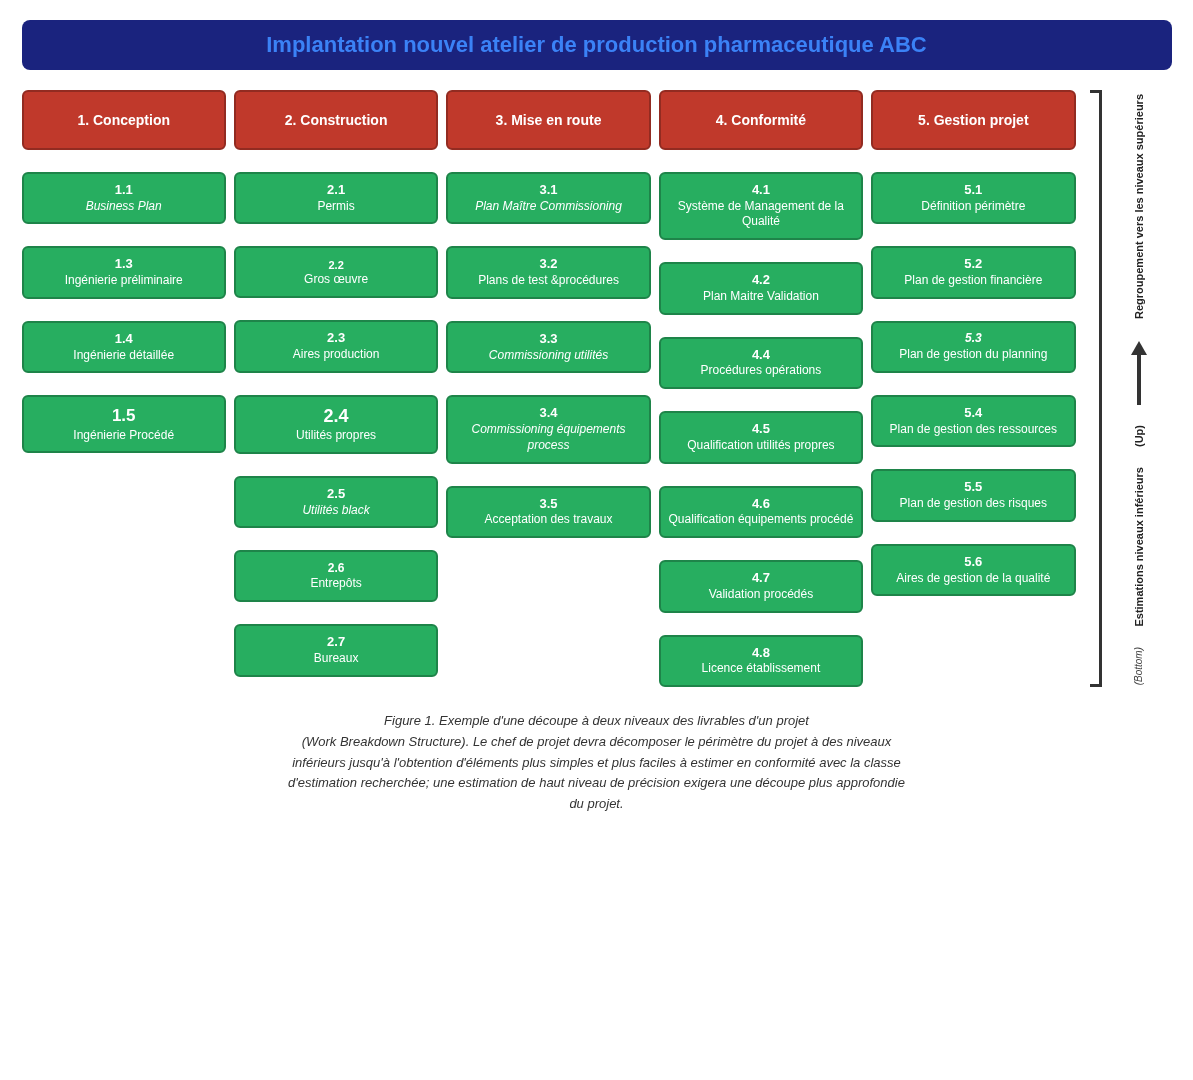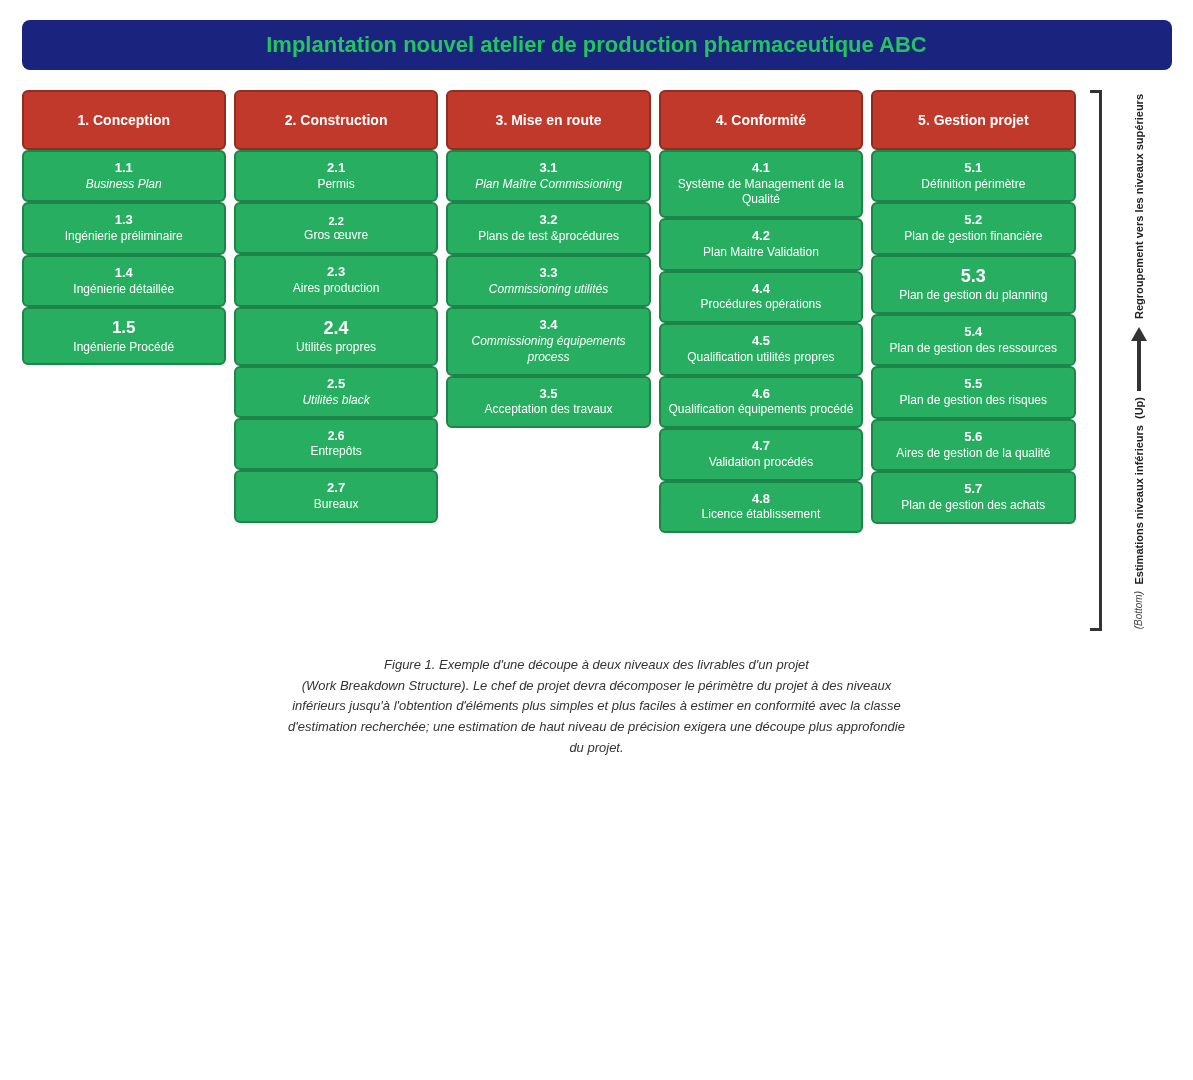--- a/index.html
+++ b/index.html
@@ -12,42 +12,42 @@
     }
 
     .page-container {
       width: 1150px;
       margin: 0 auto;
     }
 
     
     .main-title {
       background: #1a237e;
-      color: #22c55e;
+      color: #3b82f6;
       text-align: center;
       font-size: 22px;
       font-weight: bold;
       padding: 12px 20px;
       border-radius: 8px;
       margin-bottom: 20px;
     }
 
     .diagram-columns {
       display: flex;
       gap: 8px;
       flex: 1;
     }
 
     
     .col {
       display: flex;
       flex-direction: column;
       align-items: center;
       flex: 1;
-      gap: 0;
+      gap: 22px;
     }
 
     
     .cat-header {
       background: #c0392b;
       color: white;
       font-weight: bold;
       font-size: 14px;
       text-align: center;
       padding: 10px 8px;
@@ -265,46 +265,40 @@
               </div>
             </div>
             <div class="item-box">
               <div style="line-height: 1.3;">
                 <div style="font-weight: bold; font-size: 13px;">5.2</div>
                 <div>Plan de gestion financière</div>
               </div>
             </div>
             <div class="item-box">
               <div style="line-height: 1.3;">
-                <div style="font-weight: bold; font-size: 18px;">5.3</div>
+                <div style="font-weight: bold; font-size: 12px; font-style: italic;">5.3</div>
                 <div>Plan de gestion du planning</div>
               </div>
             </div>
             <div class="item-box">
               <div style="line-height: 1.3;">
                 <div style="font-weight: bold; font-size: 13px;">5.4</div>
                 <div>Plan de gestion des ressources</div>
               </div>
             </div>
             <div class="item-box">
               <div style="line-height: 1.3;">
                 <div style="font-weight: bold; font-size: 13px;">5.5</div>
                 <div>Plan de gestion des risques</div>
               </div>
             </div>
             <div class="item-box">
               <div style="line-height: 1.3;">
                 <div style="font-weight: bold; font-size: 13px;">5.6</div>
                 <div>Aires de gestion de la qualité</div>
-              </div>
-            </div>
-            <div class="item-box">
-              <div style="line-height: 1.3;">
-                <div style="font-weight: bold; font-size: 13px;">5.7</div>
-                <div>Plan de gestion des achats</div>
               </div>
             </div>
           </div>
         </div>
     </div>
 
     <div style="display:flex; flex-direction:row; margin-left:10px; align-items:stretch; align-self:stretch;">
 
       <div style="display:flex; flex-direction:column; width:16px; align-items:flex-end;">
         <div style="height:12px; width:12px; border-top:3px solid #333; border-right:3px solid #333;"></div>

